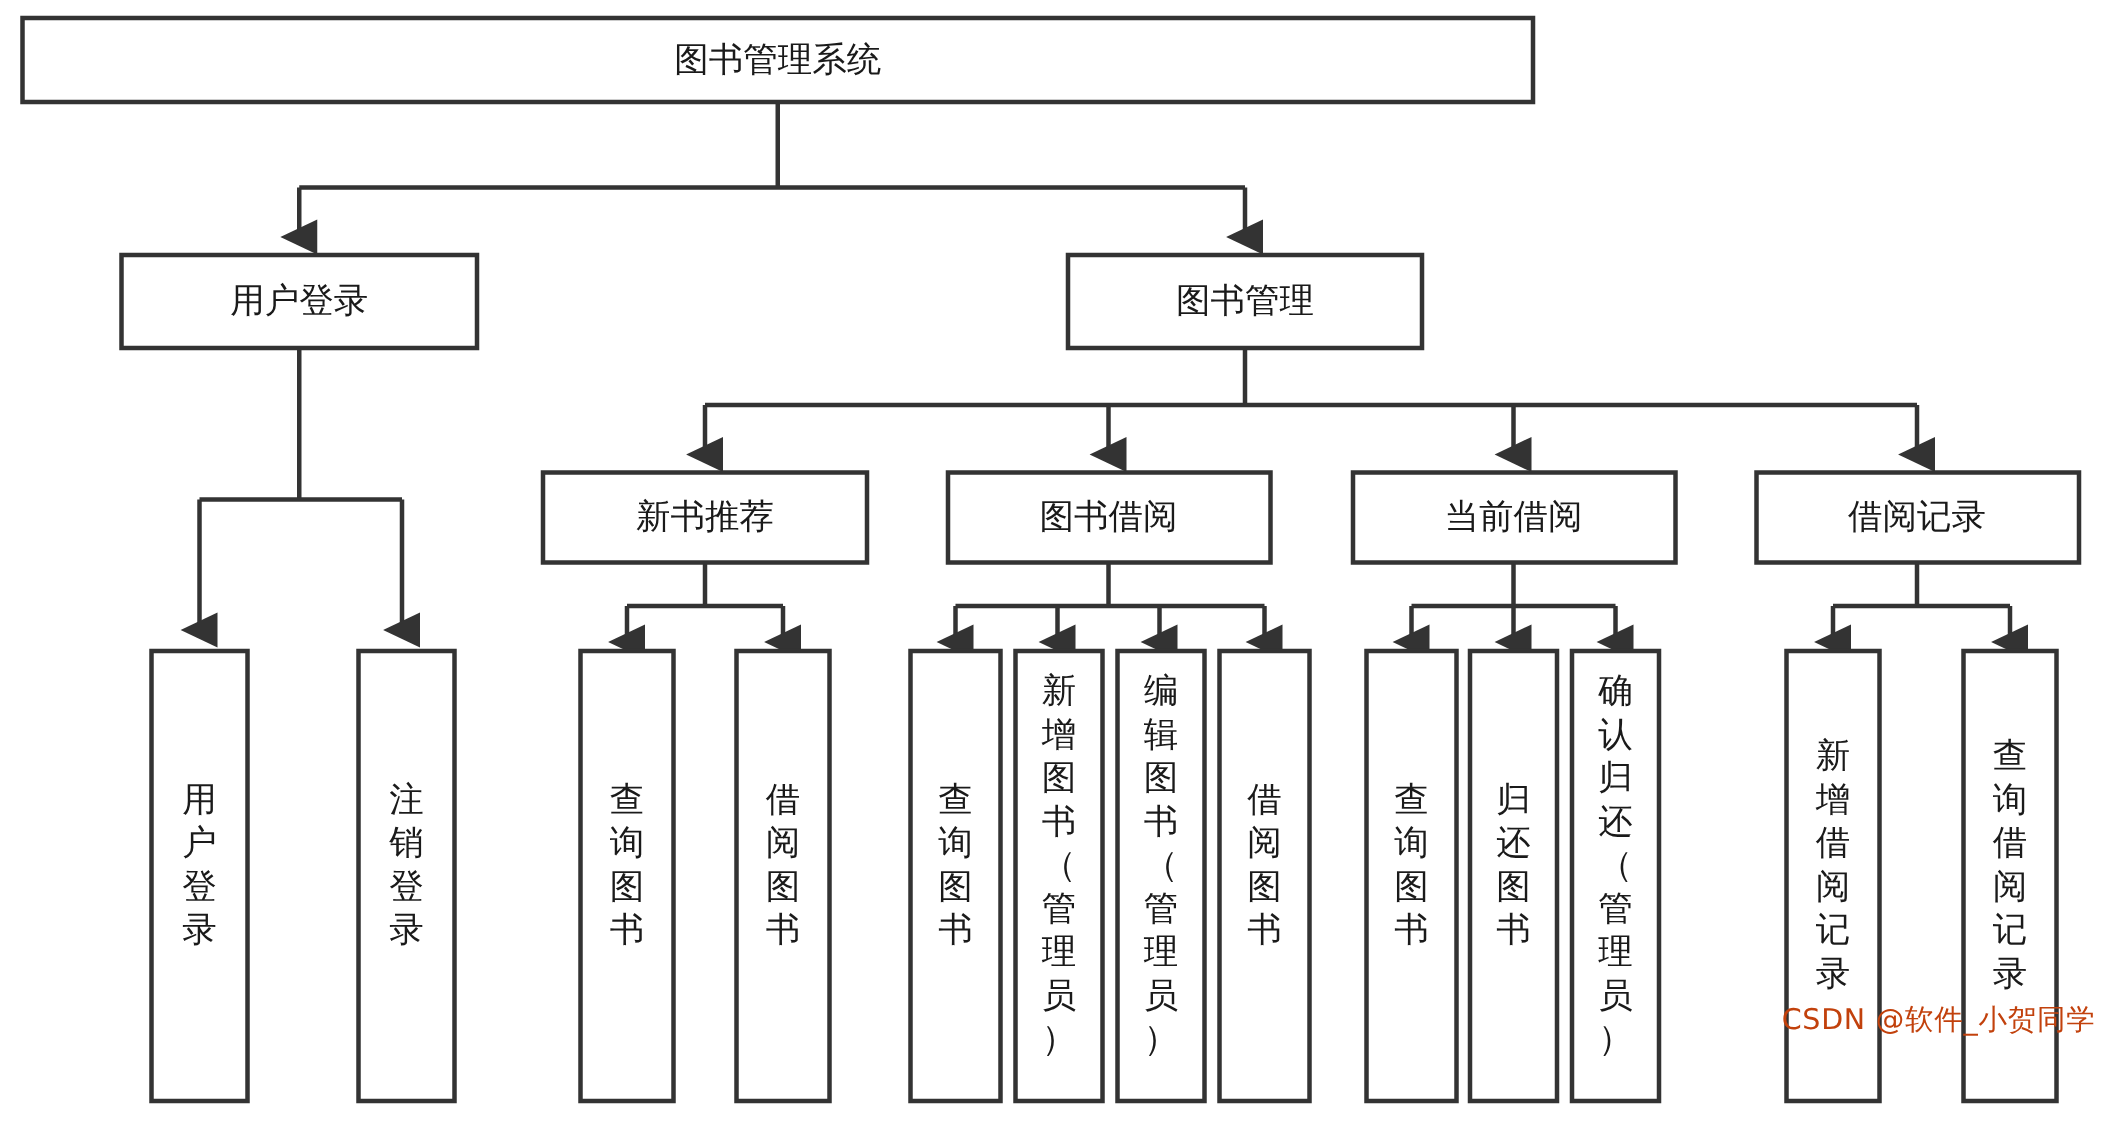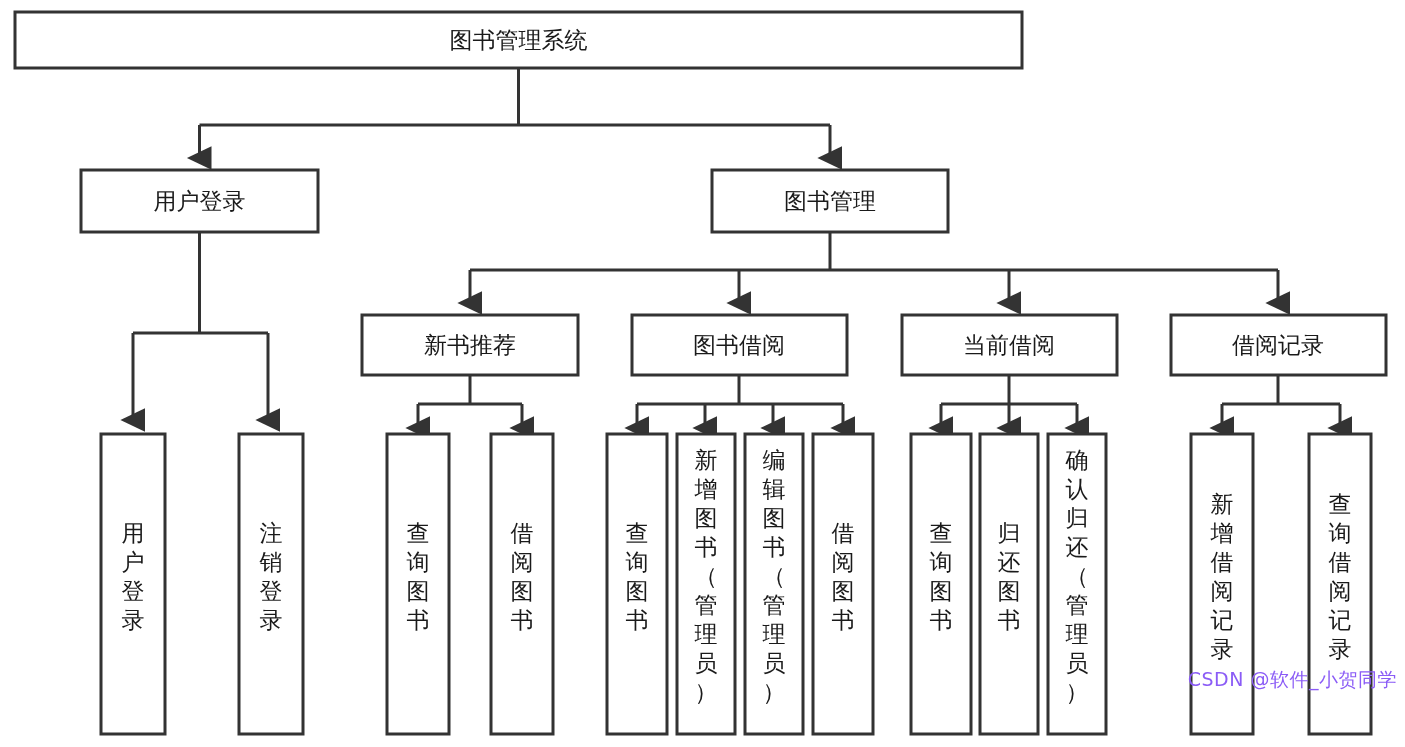--- a/index.html
+++ b/index.html
@@ -46,21 +46,21 @@
     font-size: 23px;
     fill: #1a1a1a;
     text-anchor: middle;
   }
   .watermark {
     position: absolute;
     right: 8px;
     bottom: 4px;
     font-family: "DejaVu Sans", "Liberation Sans", sans-serif;
     font-size: 19px;
-    color: #8b5cf6;
+    color: #c2410c;
     white-space: nowrap;
     letter-spacing: 0.5px;
   }
 </style>
 </head>
 <body>
 
 <div id="diagram-root">
 
   <svg id="flowchart" viewBox="0 0 1405 747">

